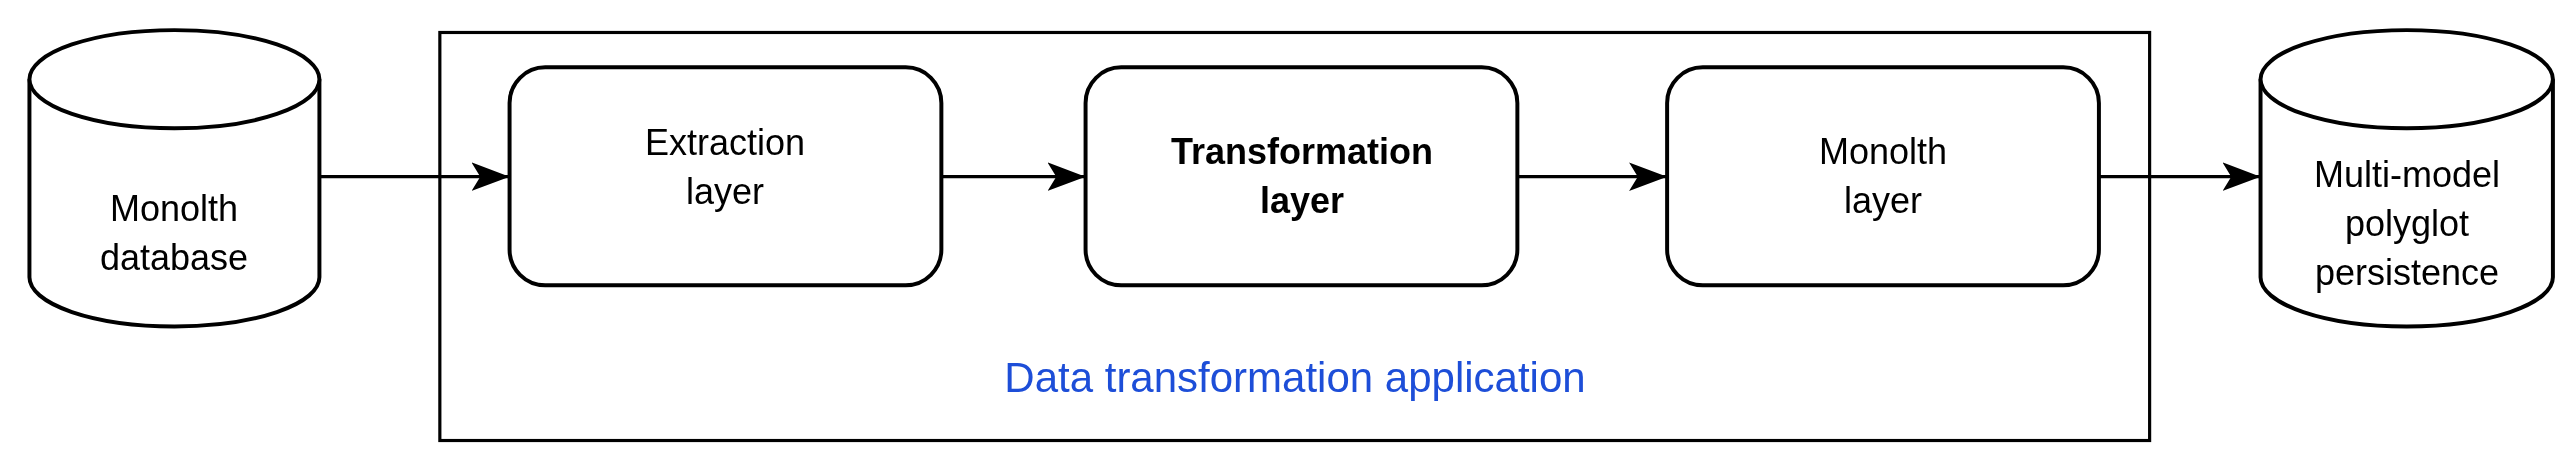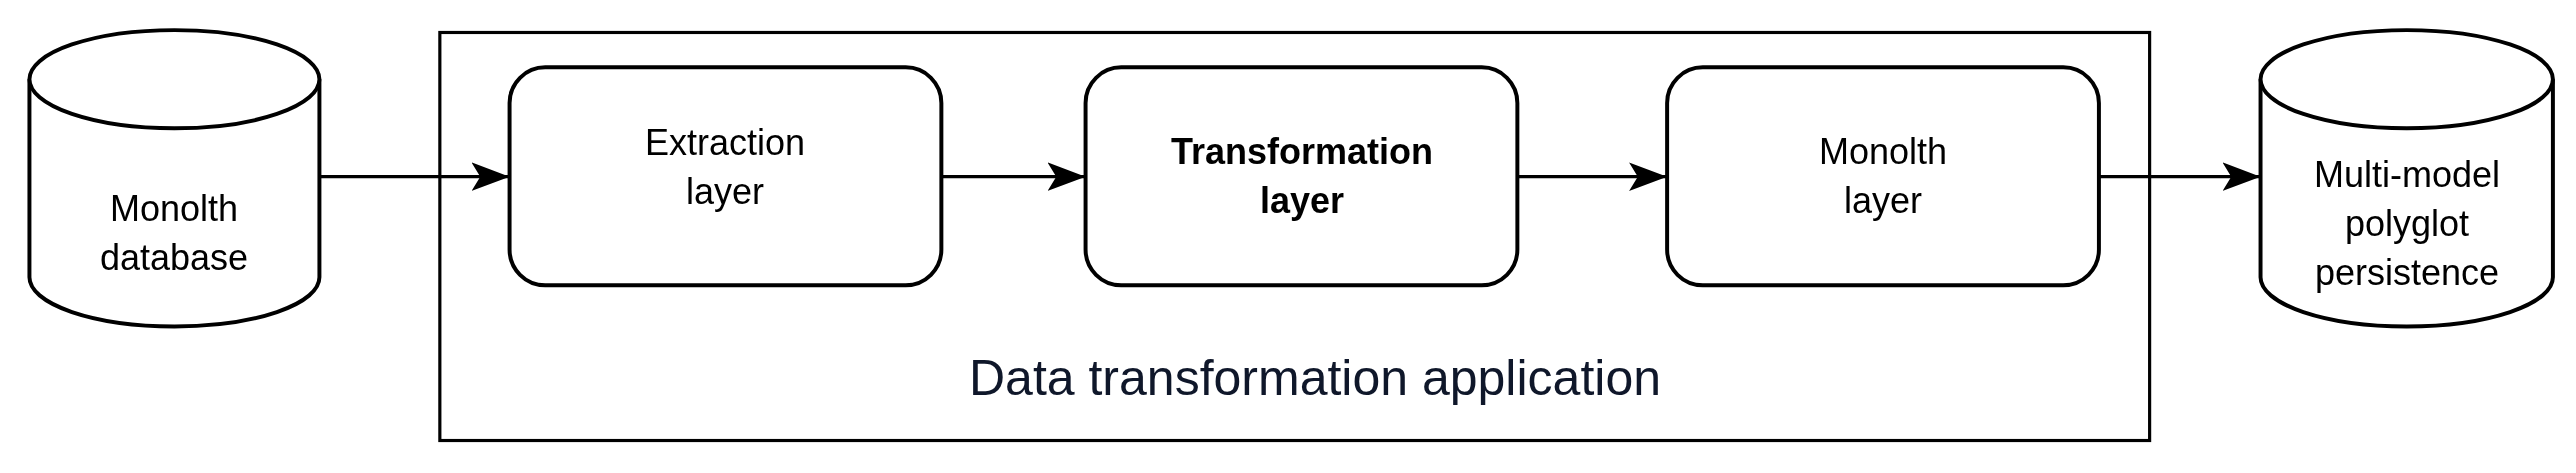--- a/index.html
+++ b/index.html
@@ -37,24 +37,23 @@
   .container-label {
     position: absolute;
     left: 440px;
     top: 352px;
     width: 1710px;
     height: 52px;
     display: flex;
     align-items: center;
     justify-content: center;
     text-align: center;
-    font-size: 50px;
+    font-size: 42px;
     line-height: 52px;
-    color: #0f172a;
-    padding-left: 20px;
+    color: #1d4ed8;
   }
   .label-monolith   { left: 29px;   top: 125px; width: 290px; height: 216px; }
   .label-extraction { left: 509px;  top: 58px;  width: 432px; height: 218px; }
   .label-transform  { left: 1086px; top: 67px;  width: 432px; height: 218px; font-weight: bold; }
   .label-import     { left: 1667px; top: 67px;  width: 432px; height: 218px; }
   .label-target     { left: 2261px; top: 119px; width: 292px; height: 209px; }
 </style>
 </head>
 <body>
 

